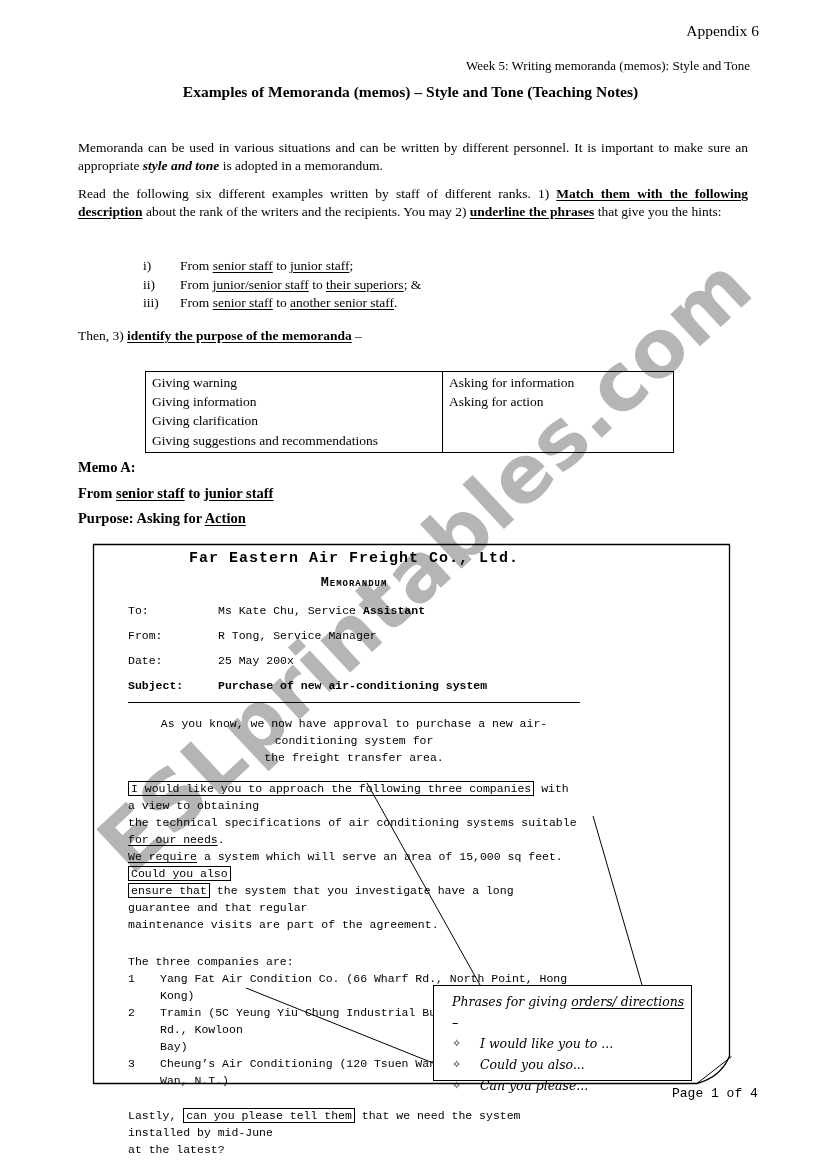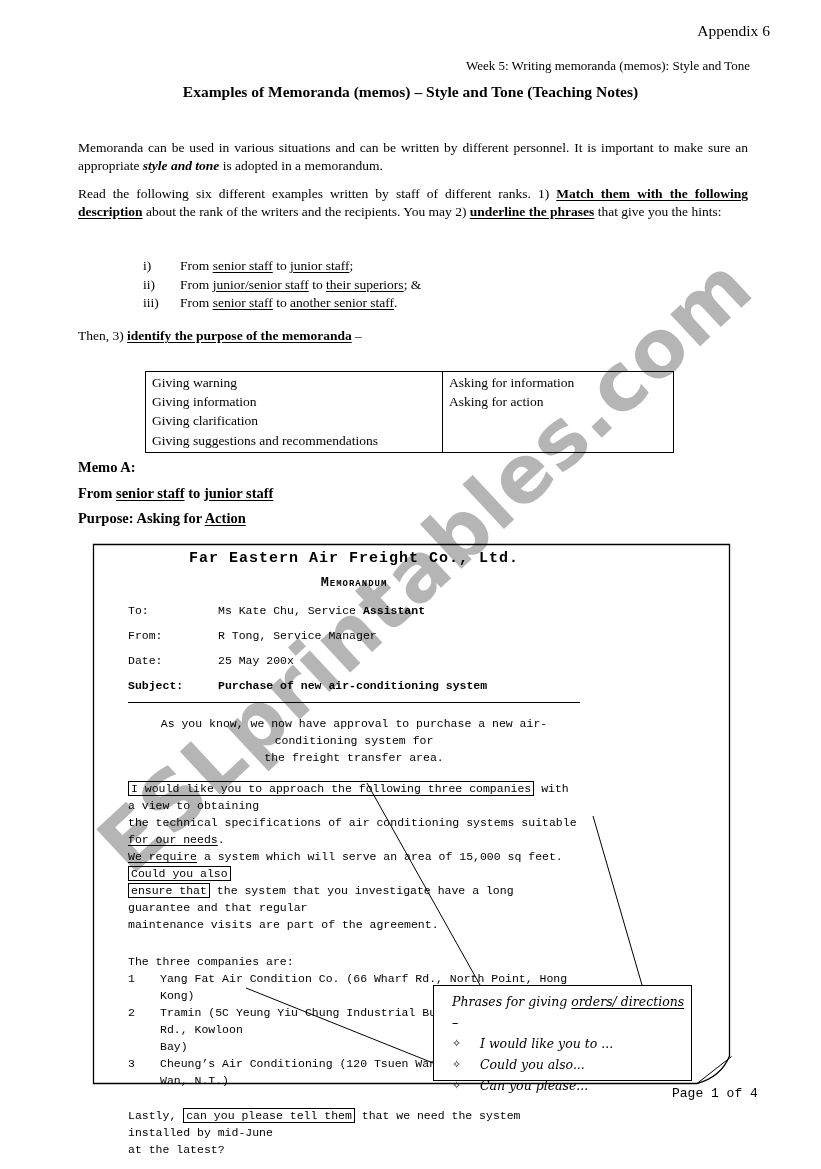--- a/index.html
+++ b/index.html
@@ -4,21 +4,21 @@
 <style>
   html,body{margin:0;padding:0;}
   body{width:821px;height:1169px;background:#fff;position:relative;overflow:hidden;
        font-family:"Liberation Serif",serif;color:#000;}
   .abs{position:absolute;}
   .z1{z-index:1;}
   #watermark{left:425px;top:565px;transform:translate(-50%,-50%) rotate(-43deg);
        font-family:"DejaVu Sans",sans-serif;font-weight:bold;font-size:80px;
        letter-spacing:1px;white-space:nowrap;z-index:0;}
   
-  #appendix{right:51px;top:22px;font-size:15.5px;}
+  #appendix{right:62px;top:22px;font-size:15.5px;}
   #week{right:71px;top:58px;font-size:13px;}
   #title{left:0;top:83px;width:100%;text-align:center;font-weight:bold;font-size:15.5px;}
   .para{left:78px;width:670px;text-align:justify;font-size:13.5px;line-height:18px;}
   #p1{top:139px;}
   #p2{top:185px;}
   .bi{font-weight:bold;font-style:italic;}
   .bu{font-weight:bold;text-decoration:underline;text-underline-offset:2px;}
   .ul{text-decoration:underline;text-underline-offset:2px;}
   #ranks{left:143px;top:257px;font-size:13.5px;line-height:18.5px;}
   .rank-row{display:flex;}

